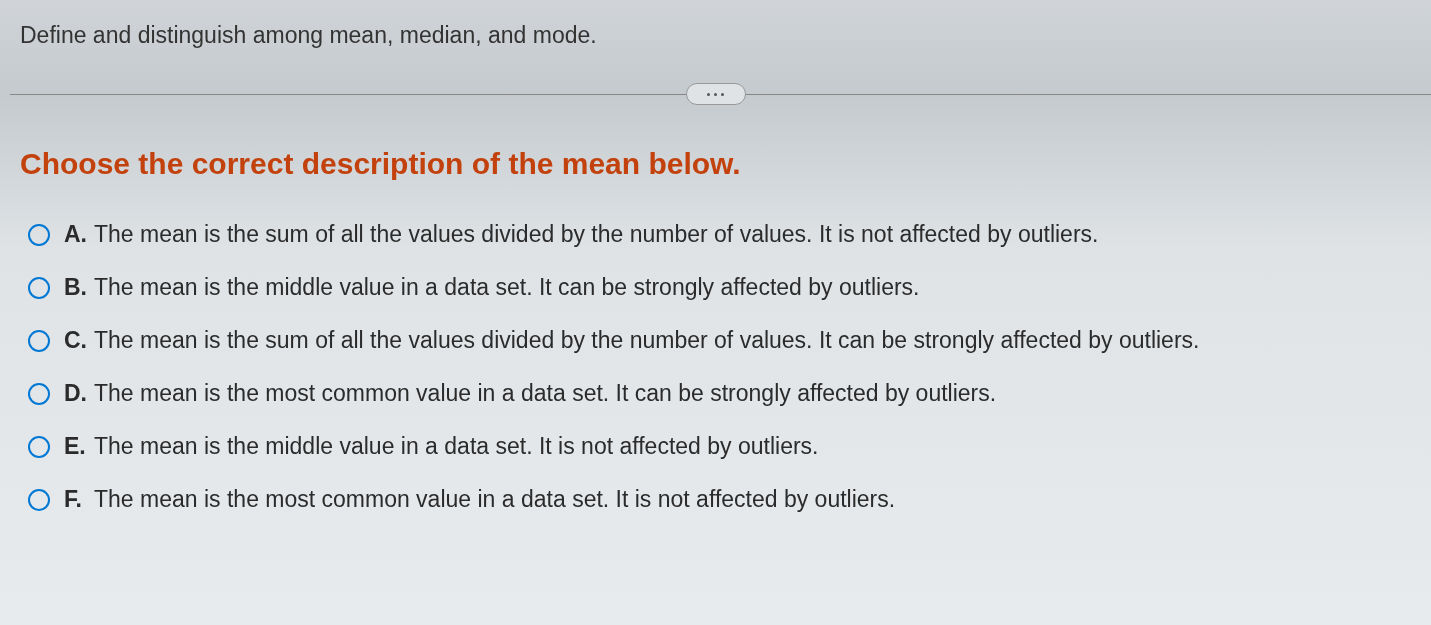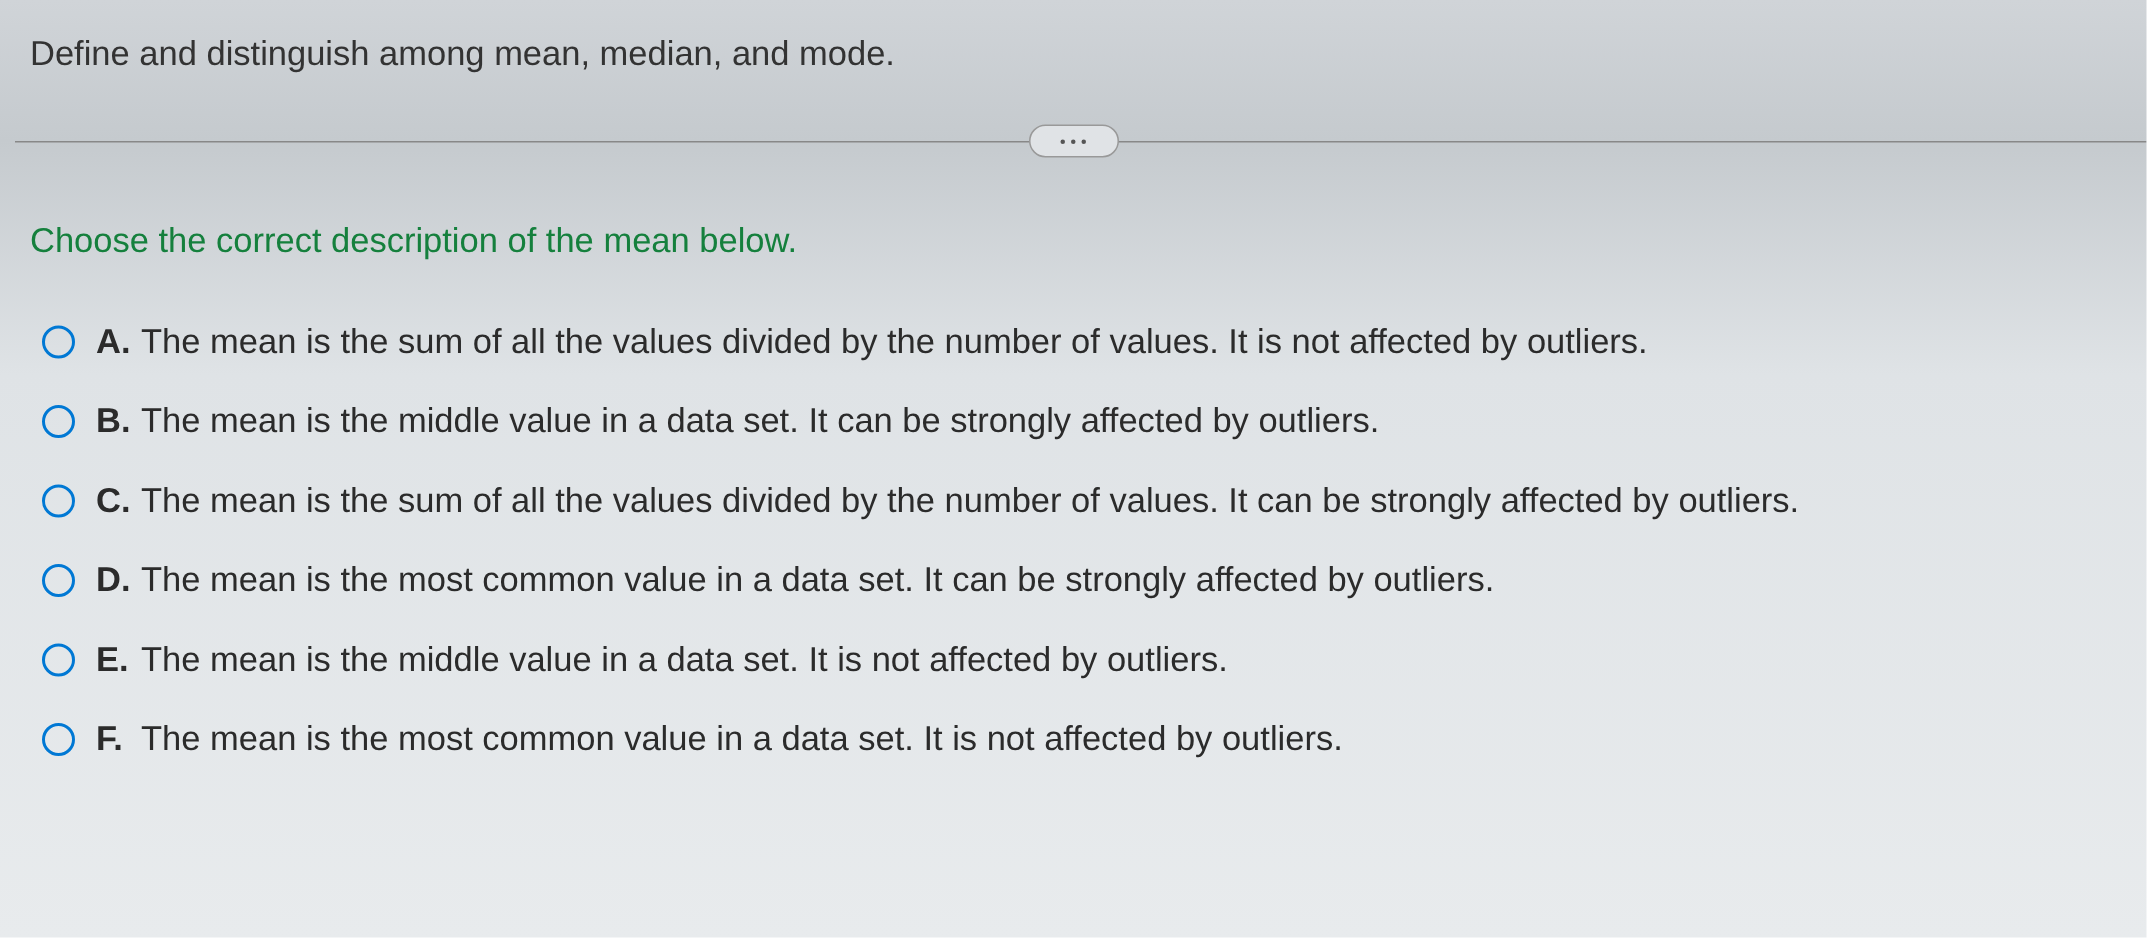--- a/index.html
+++ b/index.html
@@ -55,23 +55,23 @@
   .dot {
     width: 3px;
     height: 3px;
     background: #555;
     border-radius: 50%;
   }
   .prompt-section {
     padding: 38px 20px 10px 20px;
   }
   .prompt-text {
-    font-size: 23px;
-    font-weight: 400;
-    color: #15803d;
+    font-size: 30px;
+    font-weight: 700;
+    color: #c2410c;
   }
   .options-section {
     padding: 30px 20px 0 28px;
   }
   .option-row {
     display: flex;
     align-items: center;
     margin-bottom: 26px;
   }
   .radio {

